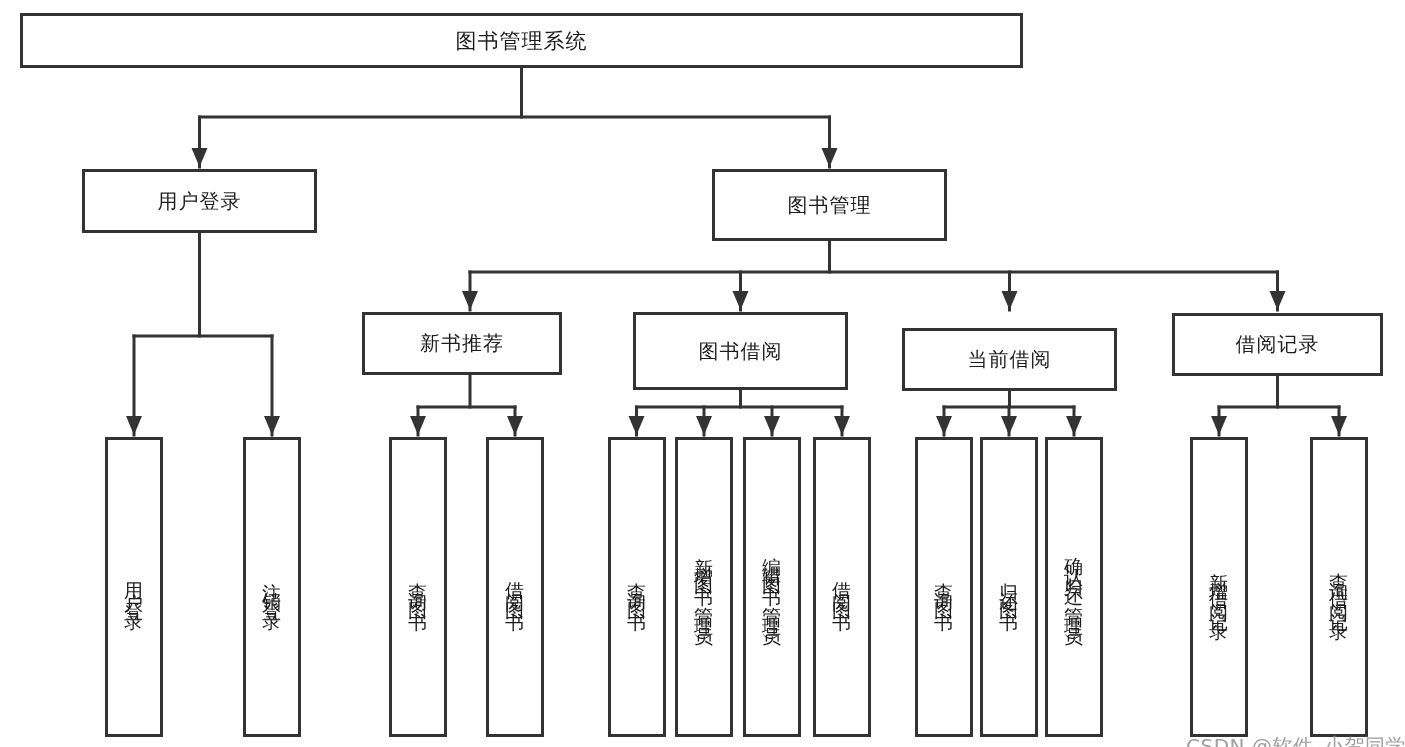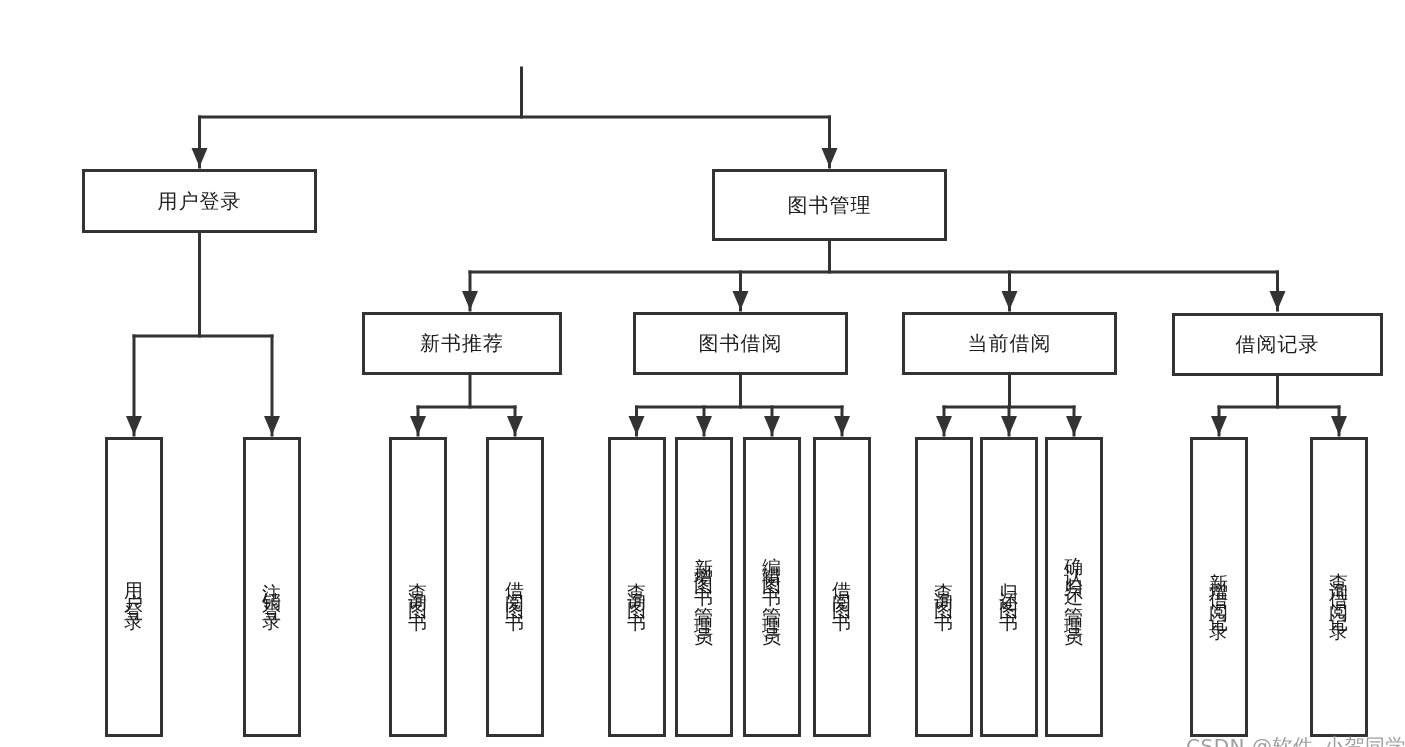--- a/index.html
+++ b/index.html
@@ -110,27 +110,28 @@
     <line class="ln" x1="944" y1="407" x2="944" y2="435" marker-end="url(#ah)"></line>
     <line class="ln" x1="1009" y1="407" x2="1009" y2="435" marker-end="url(#ah)"></line>
     <line class="ln" x1="1074" y1="407" x2="1074" y2="435" marker-end="url(#ah)"></line>
 
     <line class="ln" x1="1277.5" y1="375" x2="1277.5" y2="407"></line>
     <line class="ln" x1="1219" y1="407" x2="1339" y2="407"></line>
     <line class="ln" x1="1219" y1="407" x2="1219" y2="435" marker-end="url(#ah)"></line>
     <line class="ln" x1="1339" y1="407" x2="1339" y2="435" marker-end="url(#ah)"></line>
   </svg>
 
+  <div class="box root" style="left:20px; top:13px; width:1003px; height:55px;">图书管理系统</div>
 
   <div class="box" style="left:82px; top:169px; width:235px; height:64px;">用户登录</div>
   <div class="box" style="left:712px; top:169px; width:235px; height:72px;">图书管理</div>
 
   <div class="box" style="left:362px; top:312px; width:200px; height:63px;">新书推荐</div>
-  <div class="box" style="left:633px; top:312px; width:215px; height:63px;">图书借阅</div>
-  <div class="box" style="left:902px; top:312px; width:215px; height:63px;">当前借阅</div>
+  <div class="box" style="left:633px; top:312px; width:215px; height:78px;">图书借阅</div>
+  <div class="box" style="left:902px; top:328px; width:215px; height:63px;">当前借阅</div>
   <div class="box" style="left:1172px; top:313px; width:211px; height:63px;">借阅记录</div>
 
   <div class="vbox" style="left:105px; top:437px; width:58px; height:300px;">用户登录</div>
   <div class="vbox" style="left:243px; top:437px; width:58px; height:300px;">注销登录</div>
 
   <div class="vbox" style="left:389px; top:437px; width:58px; height:300px;">查询图书</div>
   <div class="vbox" style="left:486px; top:437px; width:58px; height:300px;">借阅图书</div>
 
   <div class="vbox" style="left:608px; top:437px; width:58px; height:300px;">查询图书</div>
   <div class="vbox" style="left:675px; top:437px; width:58px; height:300px;">新增图书（管理员）</div>

